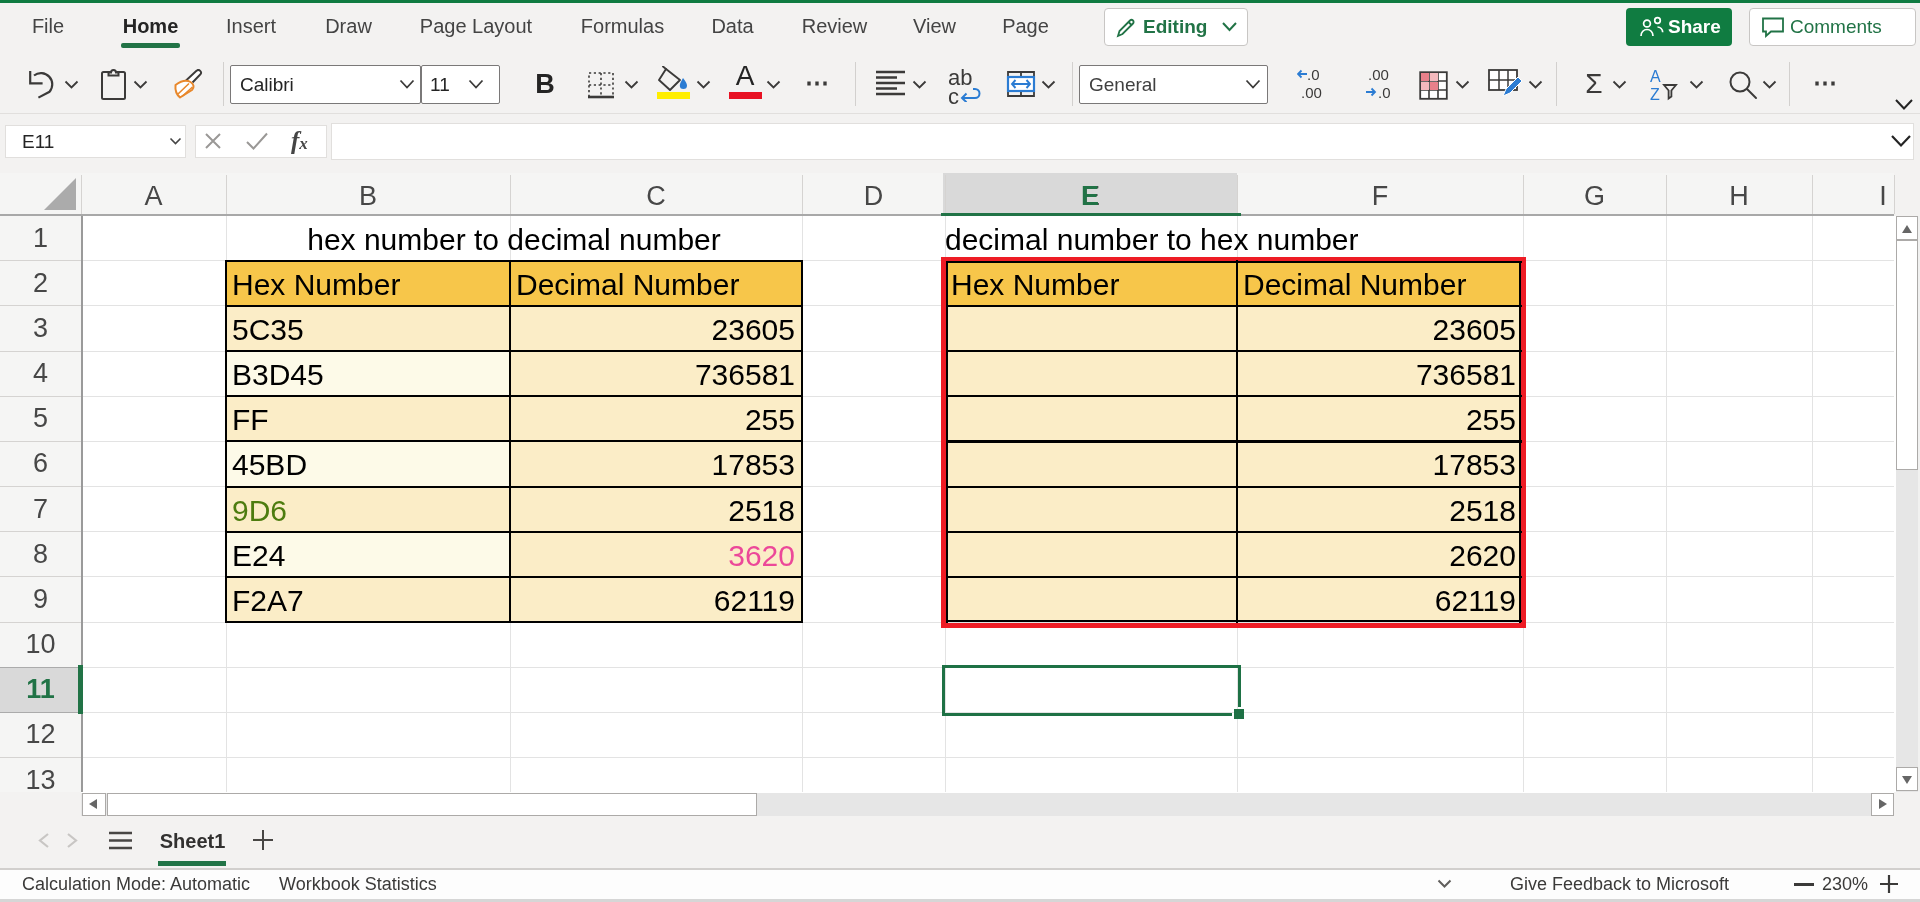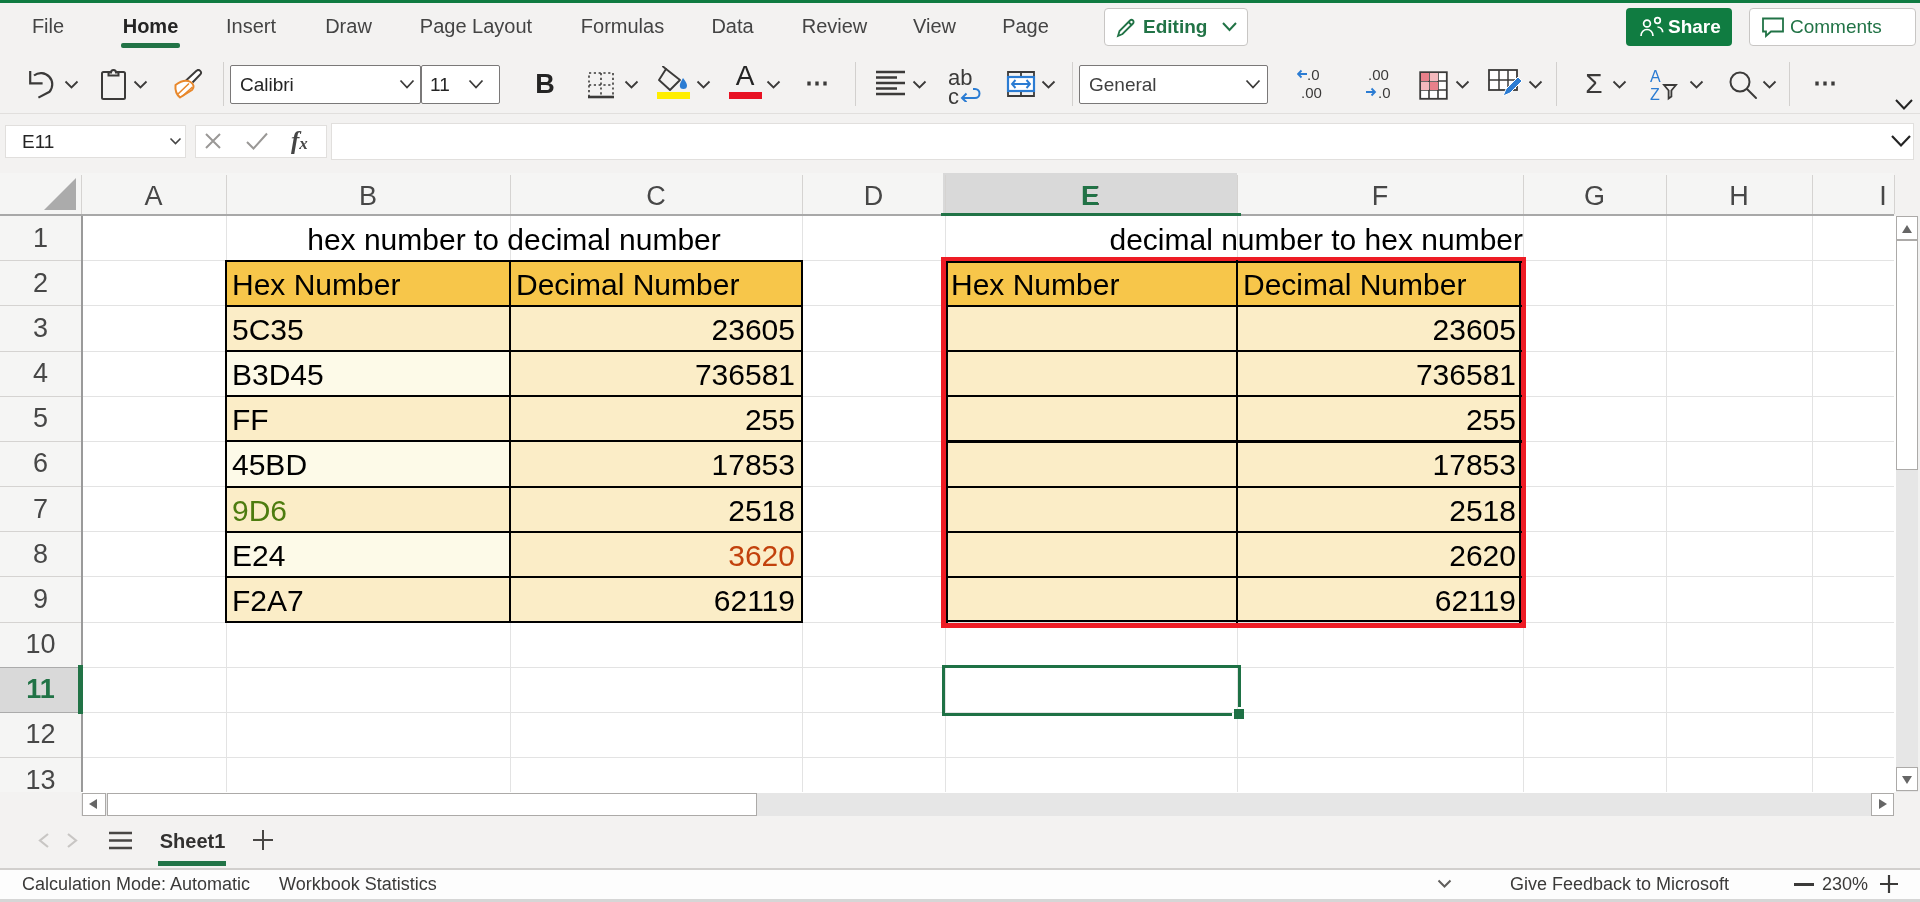--- a/index.html
+++ b/index.html
@@ -277,21 +277,21 @@
 <div class="a" style="left:83px;top:395.78px;width:1811px;height:1px;background:#e3e3e3"></div>
 <div class="a" style="left:83px;top:440.95000000000005px;width:1811px;height:1px;background:#e3e3e3"></div>
 <div class="a" style="left:83px;top:486.12px;width:1811px;height:1px;background:#e3e3e3"></div>
 <div class="a" style="left:83px;top:531.29px;width:1811px;height:1px;background:#e3e3e3"></div>
 <div class="a" style="left:83px;top:576.46px;width:1811px;height:1px;background:#e3e3e3"></div>
 <div class="a" style="left:83px;top:621.63px;width:1811px;height:1px;background:#e3e3e3"></div>
 <div class="a" style="left:83px;top:666.8000000000001px;width:1811px;height:1px;background:#e3e3e3"></div>
 <div class="a" style="left:83px;top:711.97px;width:1811px;height:1px;background:#e3e3e3"></div>
 <div class="a" style="left:83px;top:757.14px;width:1811px;height:1px;background:#e3e3e3"></div>
 <div class="a" style="left:226px;top:222.76999999999998px;width:576px;height:34px;font-size:30px;color:#000;text-align:center;line-height:34px">hex number to decimal number</div>
-<div class="a" style="left:945px;top:222.76999999999998px;width:578px;height:34px;font-size:30px;color:#000;text-align:right;line-height:34px">decimal number to hex number</div>
+<div class="a" style="left:945px;top:222.76999999999998px;width:578px;height:34px;font-size:30px;color:#000;text-align:left;line-height:34px">decimal number to hex number</div>
 <div class="a" style="left:226px;top:260.77px;width:576px;height:45.17px;background:#f7c64a"></div>
 <div class="a" style="left:226px;top:305.94px;width:284px;height:45.17px;background:#fbedc7"></div>
 <div class="a" style="left:510px;top:305.94px;width:292px;height:45.17px;background:#fbedc7"></div>
 <div class="a" style="left:226px;top:351.11px;width:284px;height:45.17px;background:#fdfae8"></div>
 <div class="a" style="left:510px;top:351.11px;width:292px;height:45.17px;background:#fbedc7"></div>
 <div class="a" style="left:226px;top:396.28px;width:284px;height:45.17px;background:#fbedc7"></div>
 <div class="a" style="left:510px;top:396.28px;width:292px;height:45.17px;background:#fbedc7"></div>
 <div class="a" style="left:226px;top:441.45000000000005px;width:284px;height:45.17px;background:#fdfae8"></div>
 <div class="a" style="left:510px;top:441.45000000000005px;width:292px;height:45.17px;background:#fbedc7"></div>
 <div class="a" style="left:226px;top:486.62px;width:284px;height:45.17px;background:#fbedc7"></div>
@@ -318,21 +318,21 @@
 <div class="a" style="left:510px;top:305.94px;width:285px;height:45.17px;font-size:30px;color:#000;line-height:48px;text-align:right">23605</div>
 <div class="a" style="left:232px;top:351.11px;width:270px;height:45.17px;font-size:30px;color:#000;line-height:48px">B3D45</div>
 <div class="a" style="left:510px;top:351.11px;width:285px;height:45.17px;font-size:30px;color:#000;line-height:48px;text-align:right">736581</div>
 <div class="a" style="left:232px;top:396.28px;width:270px;height:45.17px;font-size:30px;color:#000;line-height:48px">FF</div>
 <div class="a" style="left:510px;top:396.28px;width:285px;height:45.17px;font-size:30px;color:#000;line-height:48px;text-align:right">255</div>
 <div class="a" style="left:232px;top:441.45000000000005px;width:270px;height:55px;font-size:30px;color:#000;line-height:48px">45BD</div>
 <div class="a" style="left:510px;top:441.45000000000005px;width:285px;height:45.17px;font-size:30px;color:#000;line-height:48px;text-align:right">17853</div>
 <div class="a" style="left:232px;top:486.62px;width:270px;height:45.17px;font-size:30px;color:#4d7c0f;line-height:48px">9D6</div>
 <div class="a" style="left:510px;top:486.62px;width:285px;height:45.17px;font-size:30px;color:#000;line-height:48px;text-align:right">2518</div>
 <div class="a" style="left:232px;top:531.79px;width:270px;height:45.17px;font-size:30px;color:#000;line-height:48px">E24</div>
-<div class="a" style="left:510px;top:531.79px;width:285px;height:45.17px;font-size:30px;color:#c2410c;line-height:48px;text-align:right">3620</div>
+<div class="a" style="left:510px;top:531.79px;width:285px;height:45.17px;font-size:30px;color:#ec4899;line-height:48px;text-align:right">3620</div>
 <div class="a" style="left:232px;top:576.96px;width:270px;height:45.17px;font-size:30px;color:#000;line-height:48px">F2A7</div>
 <div class="a" style="left:510px;top:576.96px;width:285px;height:45.17px;font-size:30px;color:#000;line-height:48px;text-align:right">62119</div>
 <div class="a" style="left:945px;top:260.77px;width:578px;height:45.17px;background:#f7c64a"></div>
 <div class="a" style="left:945px;top:305.94px;width:578px;height:45.17px;background:#fbedc7"></div>
 <div class="a" style="left:945px;top:351.11px;width:578px;height:45.17px;background:#fbedc7"></div>
 <div class="a" style="left:945px;top:396.28px;width:578px;height:45.17px;background:#fbedc7"></div>
 <div class="a" style="left:945px;top:441.45000000000005px;width:578px;height:45.17px;background:#fbedc7"></div>
 <div class="a" style="left:945px;top:486.62px;width:578px;height:45.17px;background:#fbedc7"></div>
 <div class="a" style="left:945px;top:531.79px;width:578px;height:45.17px;background:#fbedc7"></div>
 <div class="a" style="left:945px;top:576.96px;width:578px;height:45.17px;background:#fbedc7"></div>

